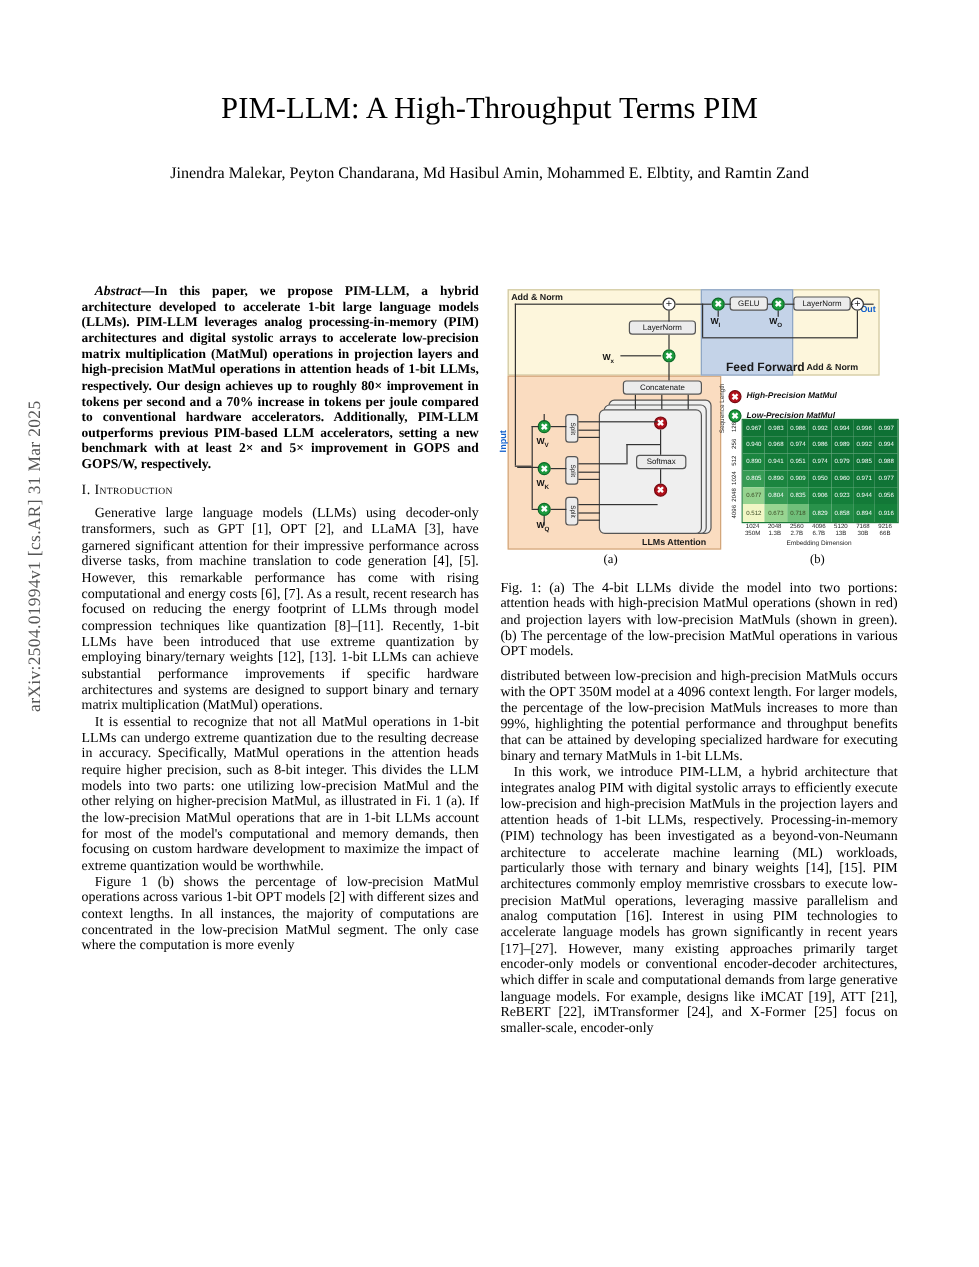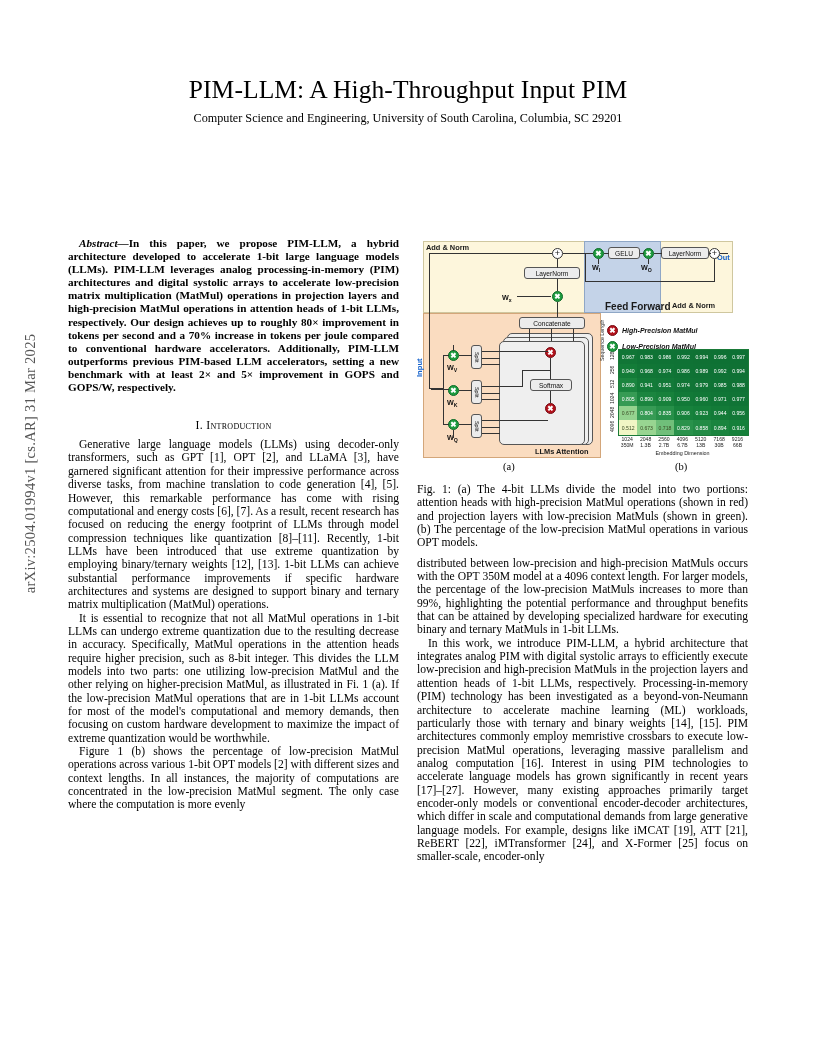--- a/index.html
+++ b/index.html
@@ -80,23 +80,22 @@
     font-weight:bold;
     font-size:11.2px;
     line-height:13.1px;
     text-align:justify;
     margin:0;
     text-indent:11px;
   }
   .abstract .lead{ font-style:italic; font-weight:bold; }
 
   .sec-head{
-    text-align:center;
     font-size:11.8px;
-    margin:24px 0 5px 0;
+    margin:7px 0 5px 0;
     font-variant:small-caps;
     letter-spacing:0.3px;
   }
 
   
   .figure{ width:331px; }
   .fig-box{
     width:331px; height:240px;
     position:relative;
     background:#fff;
@@ -251,24 +250,24 @@
   .sub-b{ left:258px; top:224px; }
 </style>
 </head>
 <body>
 
 <div class="arxiv-stamp">arXiv:2504.01994v1  [cs.AR]  31 Mar 2025</div>
 
 <div class="page">
 
   <div class="title">
-    <span>PIM-LLM: A High-Throughput Input PIM</span><br>
+    <span>PIM-LLM: A High-Throughput Terms PIM</span><br>
   </div>
 
-  <div class="affil">Computer Science and Engineering, University of South Carolina, Columbia, SC 29201</div>
+  <div class="authors">Jinendra Malekar, Peyton Chandarana, Md Hasibul Amin, Mohammed E. Elbtity, and Ramtin Zand</div>
 
   <div class="cols">
 
     <div class="col">
 
       <p class="abstract"><span class="lead">Abstract—</span><span>In this paper, we propose PIM-LLM, a hybrid architecture developed to accelerate 1-bit large language models (LLMs). PIM-LLM leverages analog processing-in-memory (PIM) architectures and digital systolic arrays to accelerate low-precision matrix multiplication (MatMul) operations in projection layers and high-precision MatMul operations in attention heads of 1-bit LLMs, respectively. Our design achieves up to roughly 80× improvement in tokens per second and a 70% increase in tokens per joule compared to conventional hardware accelerators. Additionally, PIM-LLM outperforms previous PIM-based LLM accelerators, setting a new benchmark with at least 2× and 5× improvement in GOPS and GOPS/W, respectively.</span></p>
 
 
       <div class="sec-head">I. Introduction</div>
 

